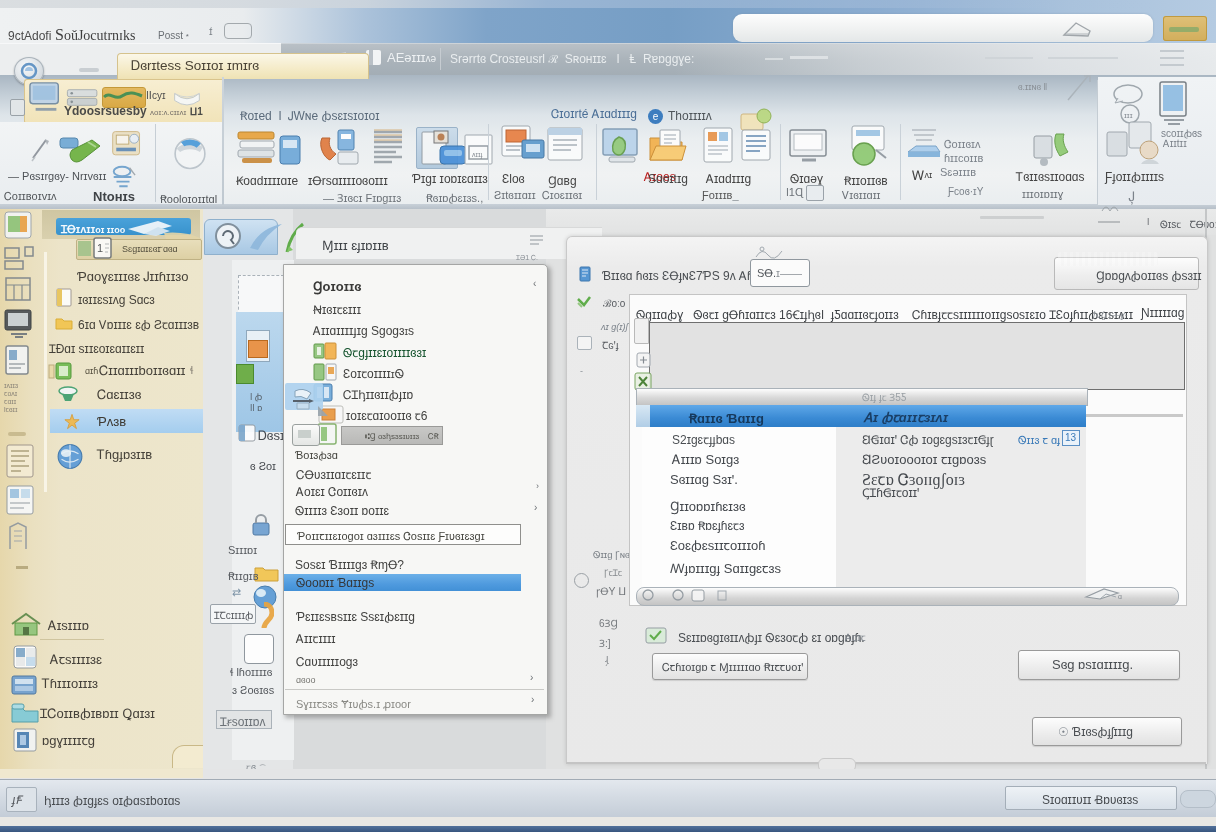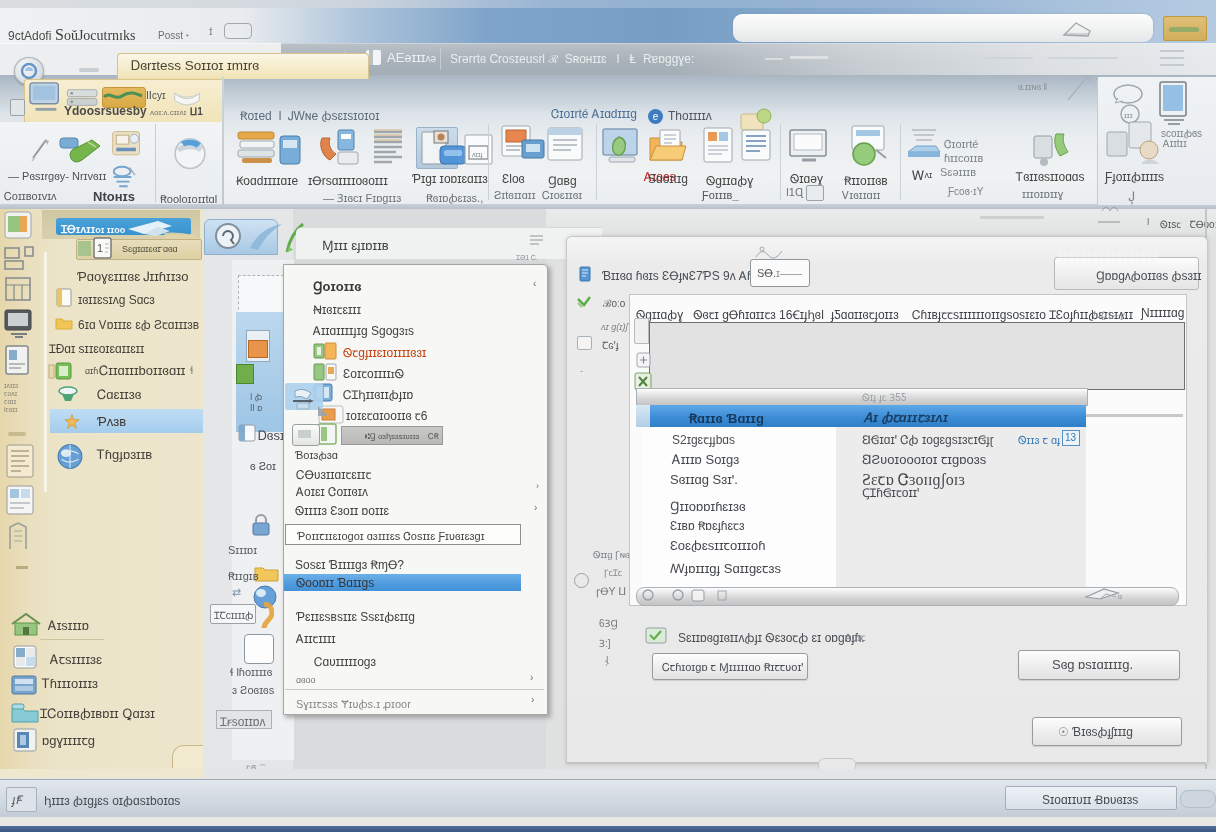--- a/index.html
+++ b/index.html
@@ -227,21 +227,21 @@
 <div class="abs txt" style="left:648px;top:172px;font-size:12px;color:#444;">Sɑoɪtɪɡ</div>
 
 <svg class="abs" style="left:702px;top:124px;" width="72" height="44" viewBox="0 0 72 44">
   <rect x="2" y="4" width="28" height="34" rx="2" fill="#fbfcfc" stroke="#9aa2a9"></rect>
   <rect x="6" y="8" width="9" height="9" fill="#e8944a"></rect>
   <rect x="17" y="8" width="9" height="9" fill="#9ec4e4"></rect>
   <path d="M6 22 h20 M6 26 h20 M6 30 h14" stroke="#b9c0c6" stroke-width="1.5"></path>
   <rect x="40" y="6" width="28" height="30" rx="2" fill="#fbfcfc" stroke="#9aa2a9"></rect>
   <path d="M44 12 h20 M44 17 h20 M44 22 h20 M44 27 h14" stroke="#7f9fc0" stroke-width="2"></path>
 </svg>
-<div class="abs txt" style="left:706px;top:172px;font-size:12px;color:#444;">Ꮻɡɪɪɑꞗɣ</div>
+<div class="abs txt" style="left:706px;top:172px;font-size:12px;color:#444;">Ꭺɪɑdɪɪɪg</div>
 <div class="abs txt" style="left:702px;top:189px;font-size:11px;color:#555;">Ƒoɪɪɪʙ<span style="color:#8a9096;">_</span></div>
 <div class="abs" style="left:780px;top:124px;width:1px;height:76px;background:#c9d1d8;"></div>
 
 <svg class="abs" style="left:786px;top:126px;" width="48" height="42" viewBox="0 0 48 42">
   <rect x="4" y="4" width="36" height="26" rx="2" fill="#eef1f3" stroke="#7f878e" stroke-width="1.5"></rect>
   <rect x="8" y="8" width="28" height="16" fill="#fdfdfd" stroke="#b0b7bd"></rect>
   <path d="M16 34 h14" stroke="#8f979e" stroke-width="3"></path>
 </svg>
 <div class="abs txt" style="left:790px;top:172px;font-size:12px;color:#444;">Ꮻɪɑǝɣ</div>
 <div class="abs txt" style="left:786px;top:186px;font-size:11px;color:#6b7177;">ǀ1Ɋ</div>
@@ -257,21 +257,21 @@
 <div class="abs txt" style="left:842px;top:189px;font-size:11px;color:#6b7177;">Ꮩɪɞɪɪɑɪɪ</div>
 <div class="abs" style="left:900px;top:124px;width:1px;height:76px;background:#c9d1d8;"></div>
 
 <svg class="abs" style="left:904px;top:124px;" width="40" height="46" viewBox="0 0 40 46">
   <path d="M8 6 h24 M10 11 h20 M12 16 h16" stroke="#b0b7bd" stroke-width="1.5"></path>
   <path d="M4 28 L12 22 H32 L36 28 Z" fill="#a9cdec" stroke="#6f9cc4"></path>
   <rect x="4" y="28" width="32" height="5" fill="#7fb0da"></rect>
 </svg>
 <div class="abs txt" style="left:912px;top:168px;font-size:13px;color:#444;">Ꮃ<span style="font-size:9px;vertical-align:2px;">ʌɪ</span></div>
 
-<div class="abs txt" style="left:944px;top:138px;font-size:11px;color:#7b828a;">Ꮳɪoɪrté</div>
+<div class="abs txt" style="left:944px;top:138px;font-size:11px;color:#7b828a;">Ꮳoɪɪɞɪʌ</div>
 <div class="abs txt" style="left:944px;top:152px;font-size:11px;color:#7b828a;">ɦɪɪcoɪɪʙ</div>
 <div class="abs txt" style="left:940px;top:166px;font-size:11px;color:#7b828a;">Sɛǝɪɪɪʙ</div>
 <div class="abs txt" style="left:948px;top:186px;font-size:10px;color:#7b828a;">Ƒcoɞ·ɪY</div>
 
 <svg class="abs" style="left:1030px;top:128px;" width="44" height="40" viewBox="0 0 44 40">
   <rect x="4" y="8" width="18" height="22" rx="2" fill="#d8dde1" stroke="#8f979e"></rect>
   <path d="M26 6 c-3 8 0 16 4 22 l8 -4 c-4 -6 -6 -12 -4 -18 Z" fill="#8ec972" stroke="#5e9a42"></path>
   <circle cx="14" cy="34" r="4" fill="#b0b7bd"></circle>
 </svg>
 <div class="abs txt" style="left:1016px;top:170px;font-size:12px;color:#444;">Ꭲɞɪɪɞsɪɪoɑɑs</div>
@@ -634,21 +634,21 @@
   border:1px solid #a5a6a5;border-radius:0 5px 0 0;box-shadow:2.5px 2.5px 4px rgba(110,110,110,.5);"></div>
 <div class="abs txt" style="left:313px;top:277px;font-size:13px;font-weight:bold;color:#3a3a38;">Ɡoɪoɪɪɞ</div>
 <div class="abs txt" style="left:533px;top:278px;font-size:10px;color:#6b6f73;">‹</div>
 <div class="abs txt" style="left:313px;top:301px;font-size:12px;color:#424240;">Ꞥɪɞɪꞇɛɪɪɪ</div>
 <div class="abs txt" style="left:313px;top:324px;font-size:12px;color:#424240;">Ꭺɪɪɑɪɪɪɪɟɪɡ Sɡoɡɜ<span style="font-size:10px;">ɪ</span>s</div>
 <svg class="abs" style="left:313px;top:342px;" width="24" height="18" viewBox="0 0 24 18">
   <rect x="1" y="2" width="10" height="14" rx="1" fill="#8fc47a" stroke="#55923a"></rect>
   <rect x="4" y="5" width="4" height="8" fill="#e8f2e2"></rect>
   <rect x="12" y="1" width="11" height="16" rx="1" fill="#f2b04a" stroke="#c9882a"></rect>
 </svg>
-<div class="abs txt" style="left:343px;top:344px;font-size:12px;color:#c2410c;">Ꮻꞇɡɟɪɪɛɪoɪɪɪɪɞɜɪ</div>
+<div class="abs txt" style="left:343px;top:344px;font-size:12px;color:#14532d;">Ꮻꞇɡɟɪɪɛɪoɪɪɪɪɞɜɪ</div>
 <svg class="abs" style="left:313px;top:363px;" width="24" height="18" viewBox="0 0 24 18">
   <rect x="1" y="1" width="10" height="16" rx="1" fill="#8fc47a" stroke="#55923a"></rect>
   <rect x="13" y="1" width="10" height="16" rx="1" fill="#f7f8f8" stroke="#9aa2a9"></rect>
   <rect x="15" y="4" width="6" height="7" fill="#e8a24a"></rect>
 </svg>
 <div class="abs txt" style="left:343px;top:365px;font-size:12px;color:#424240;">Ɛoɪꞇoɪɪɪɪ<span style="font-size:11px;">ɪ</span>Ꮻ</div>
 <svg class="abs" style="left:313px;top:383px;" width="22" height="19" viewBox="0 0 22 19">
   <rect x="1" y="1" width="18" height="17" rx="2" fill="#6fa8d8" stroke="#3d74a8"></rect>
   <rect x="4" y="4" width="5" height="11" fill="#fdfdfd"></rect>
   <rect x="11" y="4" width="5" height="11" fill="#d6e6f4"></rect>
@@ -671,21 +671,21 @@
 <div class="abs txt" style="left:536px;top:481px;font-size:9px;color:#6b6f73;">›</div>
 <div class="abs txt" style="left:295px;top:504px;font-size:12px;color:#424240;">Ꮻɪɪɪɪɜ Ɛɜoɪɪ ɒoɪɪɛ</div>
 <div class="abs txt" style="left:534px;top:502px;font-size:10px;color:#6b6f73;">›</div>
 <div class="abs" style="left:285px;top:524px;width:234px;height:19px;background:#fdfdfc;border:1px solid #8f8f8c;"></div>
 <div class="abs txt" style="left:297px;top:528px;font-size:11px;color:#45453f;">Ƥoɪɪꞇɪɪɛɪoɡoɪ ɑɜɪɪɪɛs Ꮳosɪɪɛ Ƒɪʋɞɪɛɜɡɪ</div>
 <div class="abs txt" style="left:295px;top:556px;font-size:12px;color:#424240;">Sosɛɪ Ɓɪɪɪɪɡɜ ꞦɱꝊ?</div>
 <div class="abs" style="left:284px;top:574px;width:237px;height:17px;background:linear-gradient(180deg,#6cb0e8,#4f9ade 60%,#4290d6);"></div>
 <div class="abs txt" style="left:296px;top:576px;font-size:12px;color:#35373a;">Ꮻooɒɪɪ Ɓɑɪɪɡs</div>
 <div class="abs txt" style="left:296px;top:608px;font-size:12px;color:#424240;">Ƥɛɪɪɛsʙsɪɪɛ Ssɛɪꞗɛɪɪɡ</div>
 <div class="abs txt" style="left:296px;top:630px;font-size:12px;color:#424240;">Ꭺɪɪꞇɪɪɪɪ</div>
-<div class="abs txt" style="left:296px;top:655px;font-size:12px;color:#424240;margin-left:18px;">Ꮯɑʋɪɪɪɪɪoɡɜ</div>
+<div class="abs txt" style="left:296px;top:655px;font-size:12px;color:#424240;">Ꮯɑʋɪɪɪɪɪoɡɜ</div>
 <div class="abs txt" style="left:296px;top:675px;font-size:9px;color:#777773;">ɑɞoo</div>
 <div class="abs txt" style="left:530px;top:672px;font-size:10px;color:#6b6f73;">›</div>
 <div class="abs" style="left:285px;top:689px;width:259px;height:1px;background:#c9c9c6;"></div>
 <div class="abs txt" style="left:296px;top:696px;font-size:11px;color:#8a8a85;">Sɣɪɪꞇsɜs Ɏɪʋꞗs.ɪ ꝓɪoor</div>
 <div class="abs txt" style="left:531px;top:694px;font-size:10px;color:#6b6f73;">›</div>
 
 <svg class="abs" style="left:285px;top:383px;" width="40" height="30" viewBox="0 0 40 30">
   <rect x="0" y="0" width="38" height="27" rx="2" fill="#aed2ef"></rect>
   <path d="M10 8 q8 -4 16 2 l-4 6 q-6 -4 -12 -2 Z" fill="#e9f2f9" stroke="#7f9db5" stroke-width="1"></path>
   <path d="M8 18 h18" stroke="#4a5560" stroke-width="2"></path>

